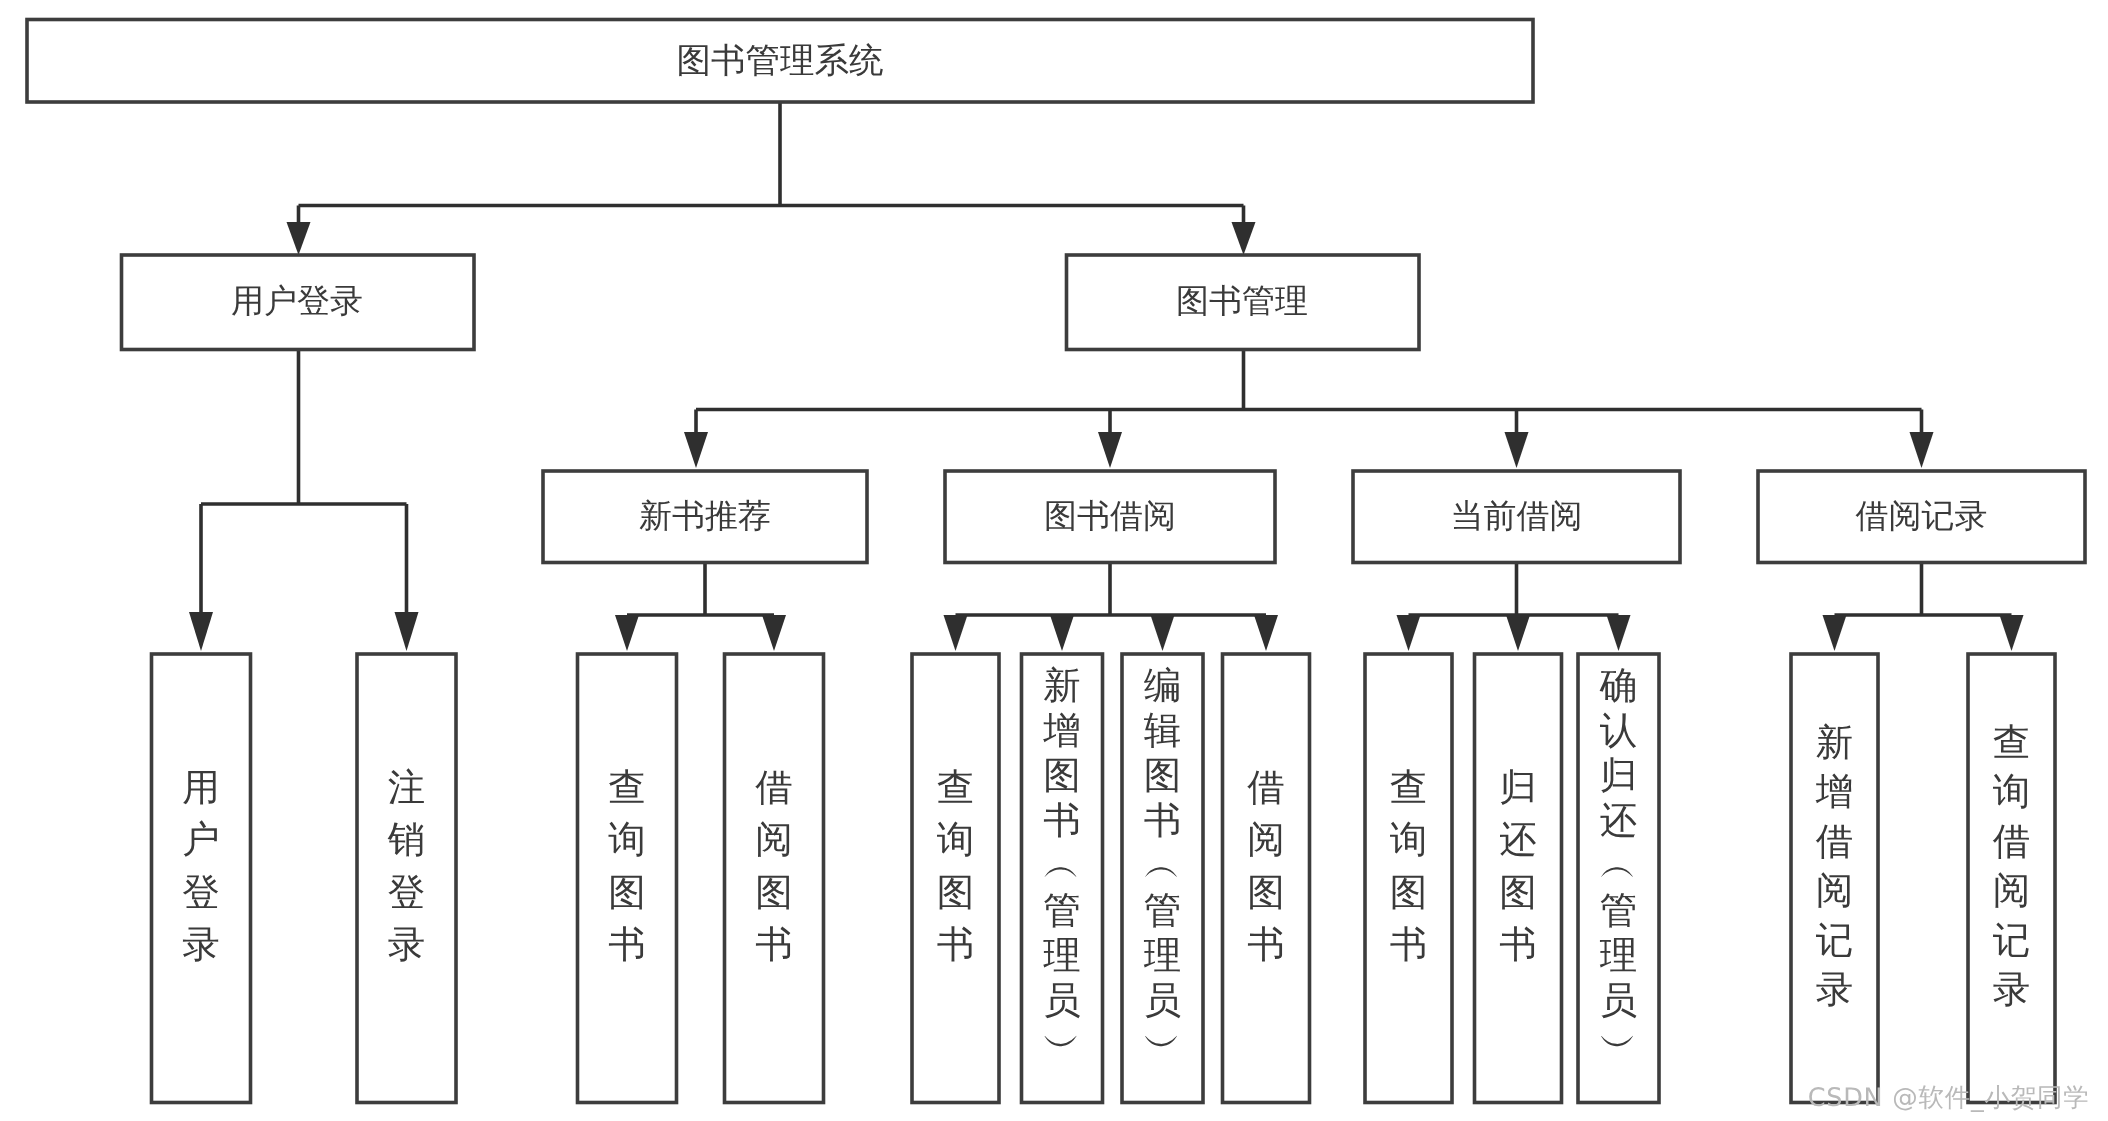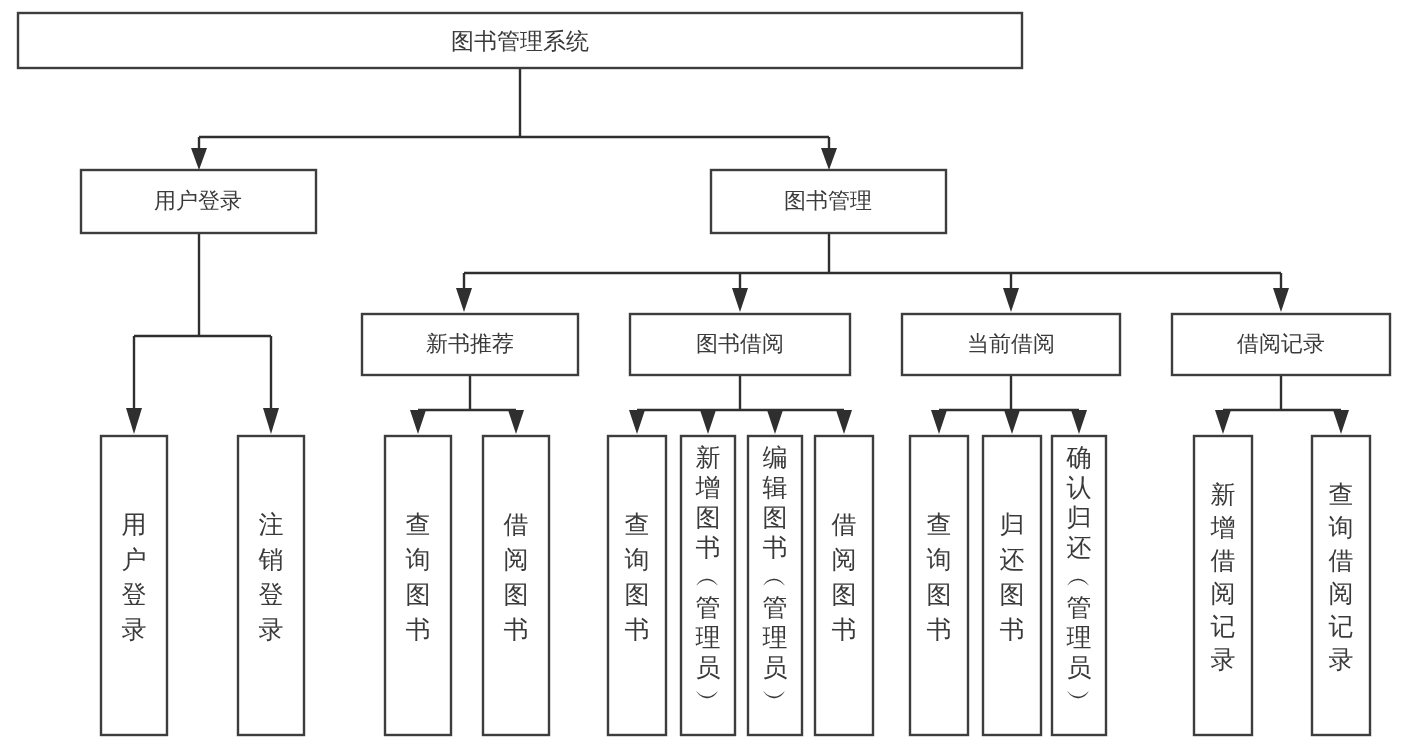--- a/index.html
+++ b/index.html
@@ -231,13 +231,14 @@
           <text class="vlabel" x="1223" y="503" font-size="27" aria-label="新增借阅记录"><tspan x="1223" dy="0">新</tspan><tspan x="1223" dy="33">增</tspan><tspan x="1223" dy="33">借</tspan><tspan x="1223" dy="33">阅</tspan><tspan x="1223" dy="33">记</tspan><tspan x="1223" dy="33">录</tspan></text>
         </g>
         <g>
           <rect class="node-rect" x="1312" y="436" width="58" height="299"></rect>
           <text class="vlabel" x="1341" y="503" font-size="27" aria-label="查询借阅记录"><tspan x="1341" dy="0">查</tspan><tspan x="1341" dy="33">询</tspan><tspan x="1341" dy="33">借</tspan><tspan x="1341" dy="33">阅</tspan><tspan x="1341" dy="33">记</tspan><tspan x="1341" dy="33">录</tspan></text>
         </g>
       </g>
 
   </svg>
 
+  <div class="watermark">CSDN @软件_小贺同学</div>
 </div>
 
 </body></html>

